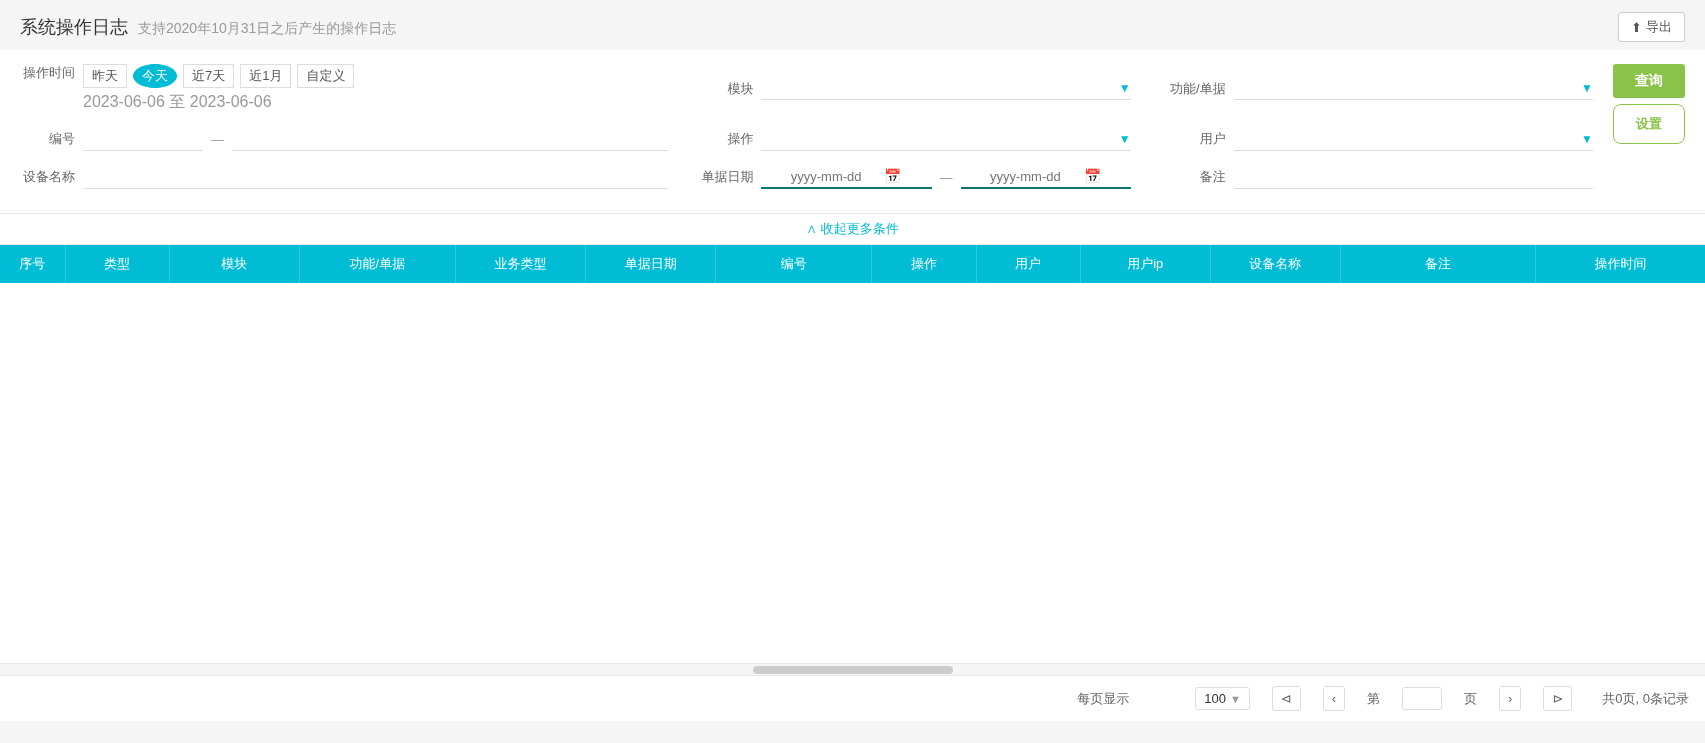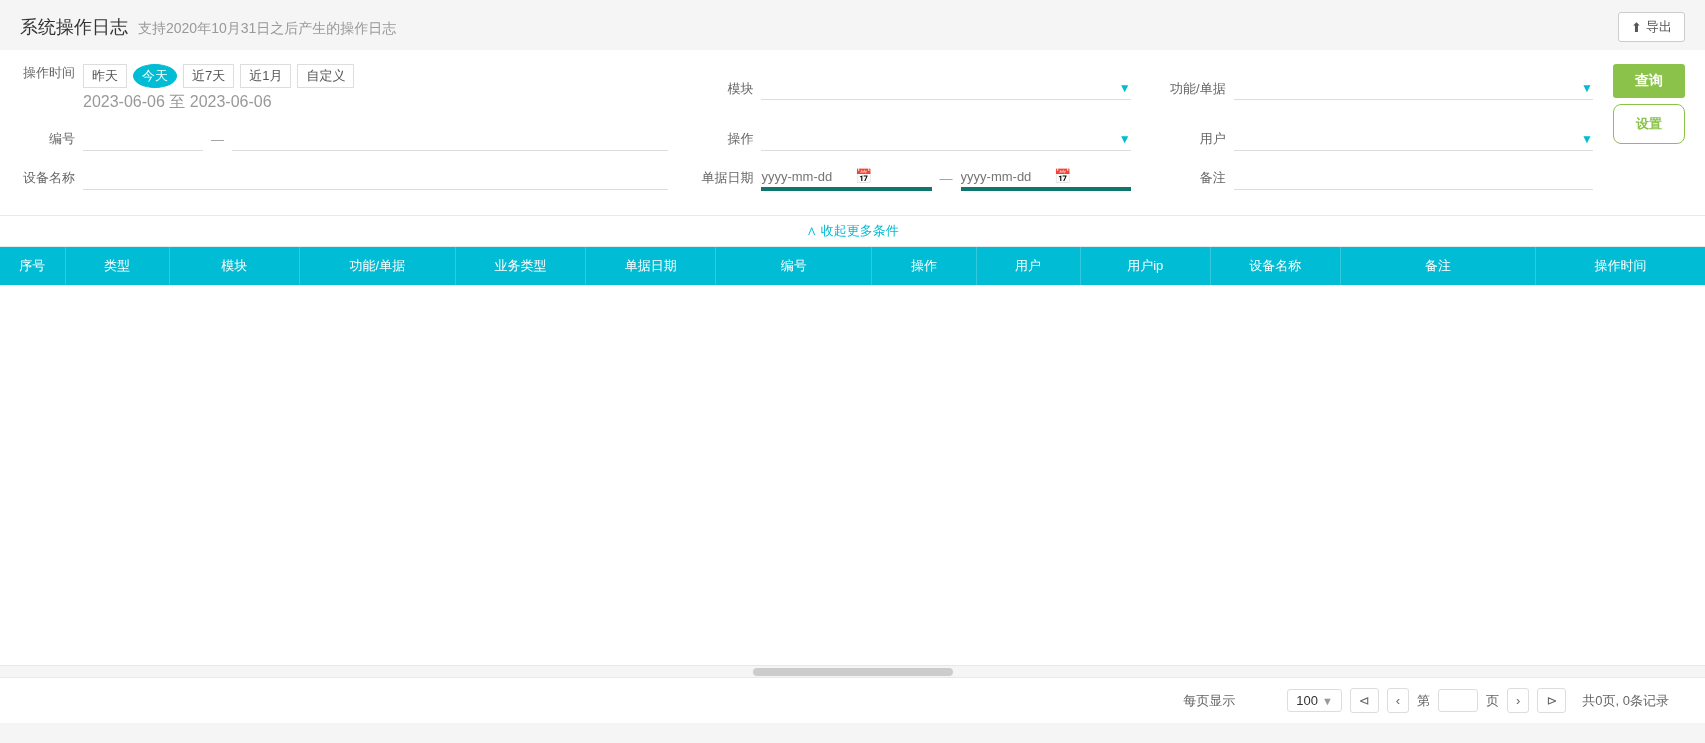--- a/index.html
+++ b/index.html
@@ -157,24 +157,24 @@
       border-radius: 4px;
       width: 200px;
       margin: 0 auto;
     }
 
     
     .pagination {
       display: flex;
       align-items: center;
       justify-content: flex-end;
-      padding: 10px 36px;
+      padding: 10px 16px;
       background: #fff;
       border-top: 1px solid #e8e8e8;
-      gap: 8px;
+      gap: 22px;
     }
     .page-size-label { color: #666; font-size: 13px; }
     .page-size-select {
       display: flex; align-items: center; gap: 4px;
       border: 1px solid #ddd; padding: 3px 8px; border-radius: 3px;
       cursor: pointer; font-size: 13px; color: #333; margin-left: 44px;
     }
     .page-size-select .arrow { color: #999; font-size: 11px; }
     .page-nav-btn {
       border: 1px solid #ddd; background: #fff; padding: 4px 8px;
@@ -195,23 +195,24 @@
       flex: 1;
     }
     .time-filter-group {
       display: flex;
       flex-direction: column;
       gap: 2px;
     }
     .date-input-wrap {
       display: flex;
       align-items: center;
-      border-bottom: 4px solid #0f766e;
+      border-bottom: 2px solid #0f766e;
       flex: 1;
       padding: 3px 0;
+      justify-content: center;
     }
     .date-input {
       border: none;
       outline: none;
       font-size: 13px;
       color: #ccc;
       background: transparent;
       width: 90px;
     }
     .cal-icon { color: #00bcd4; font-size: 14px; margin-left: 4px; cursor: pointer; }

